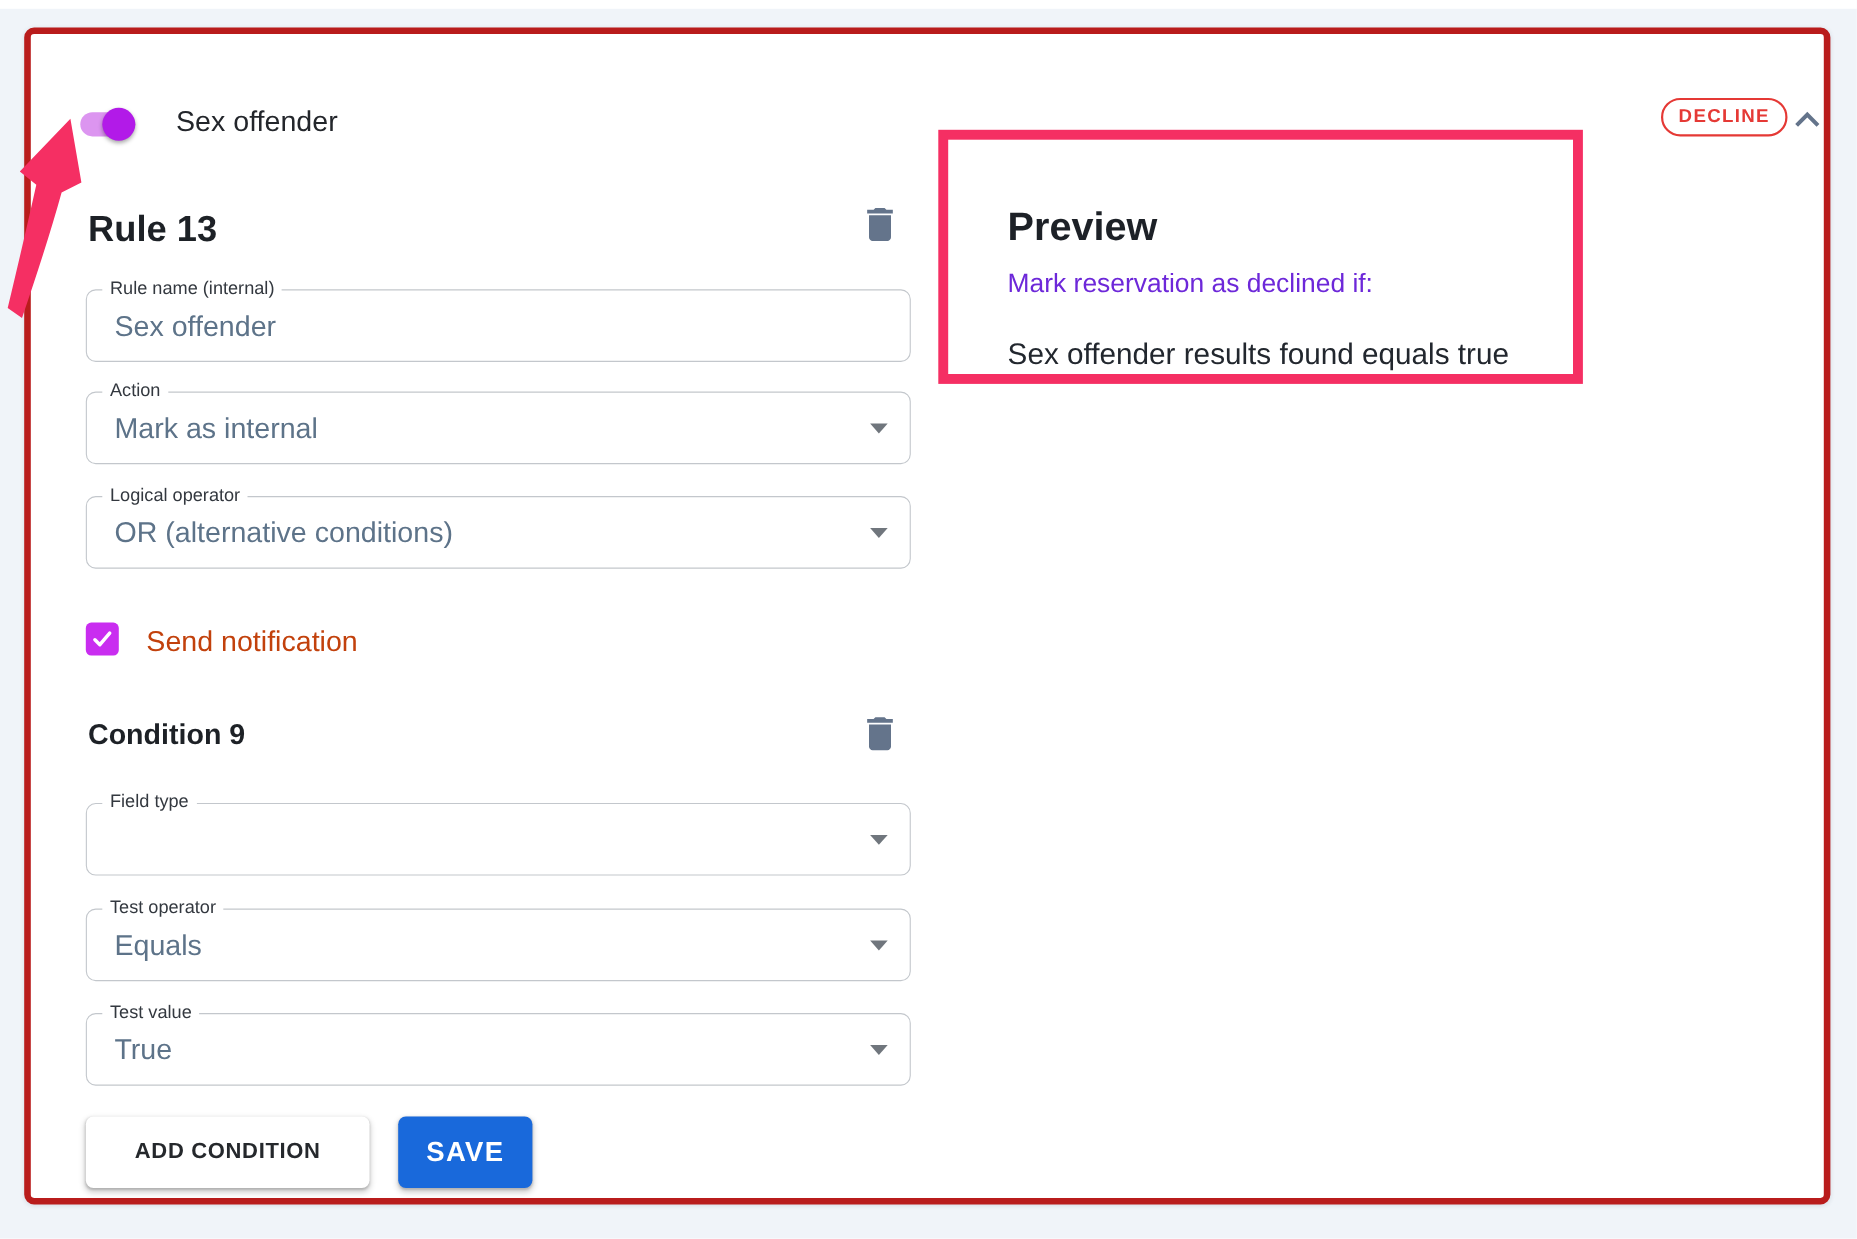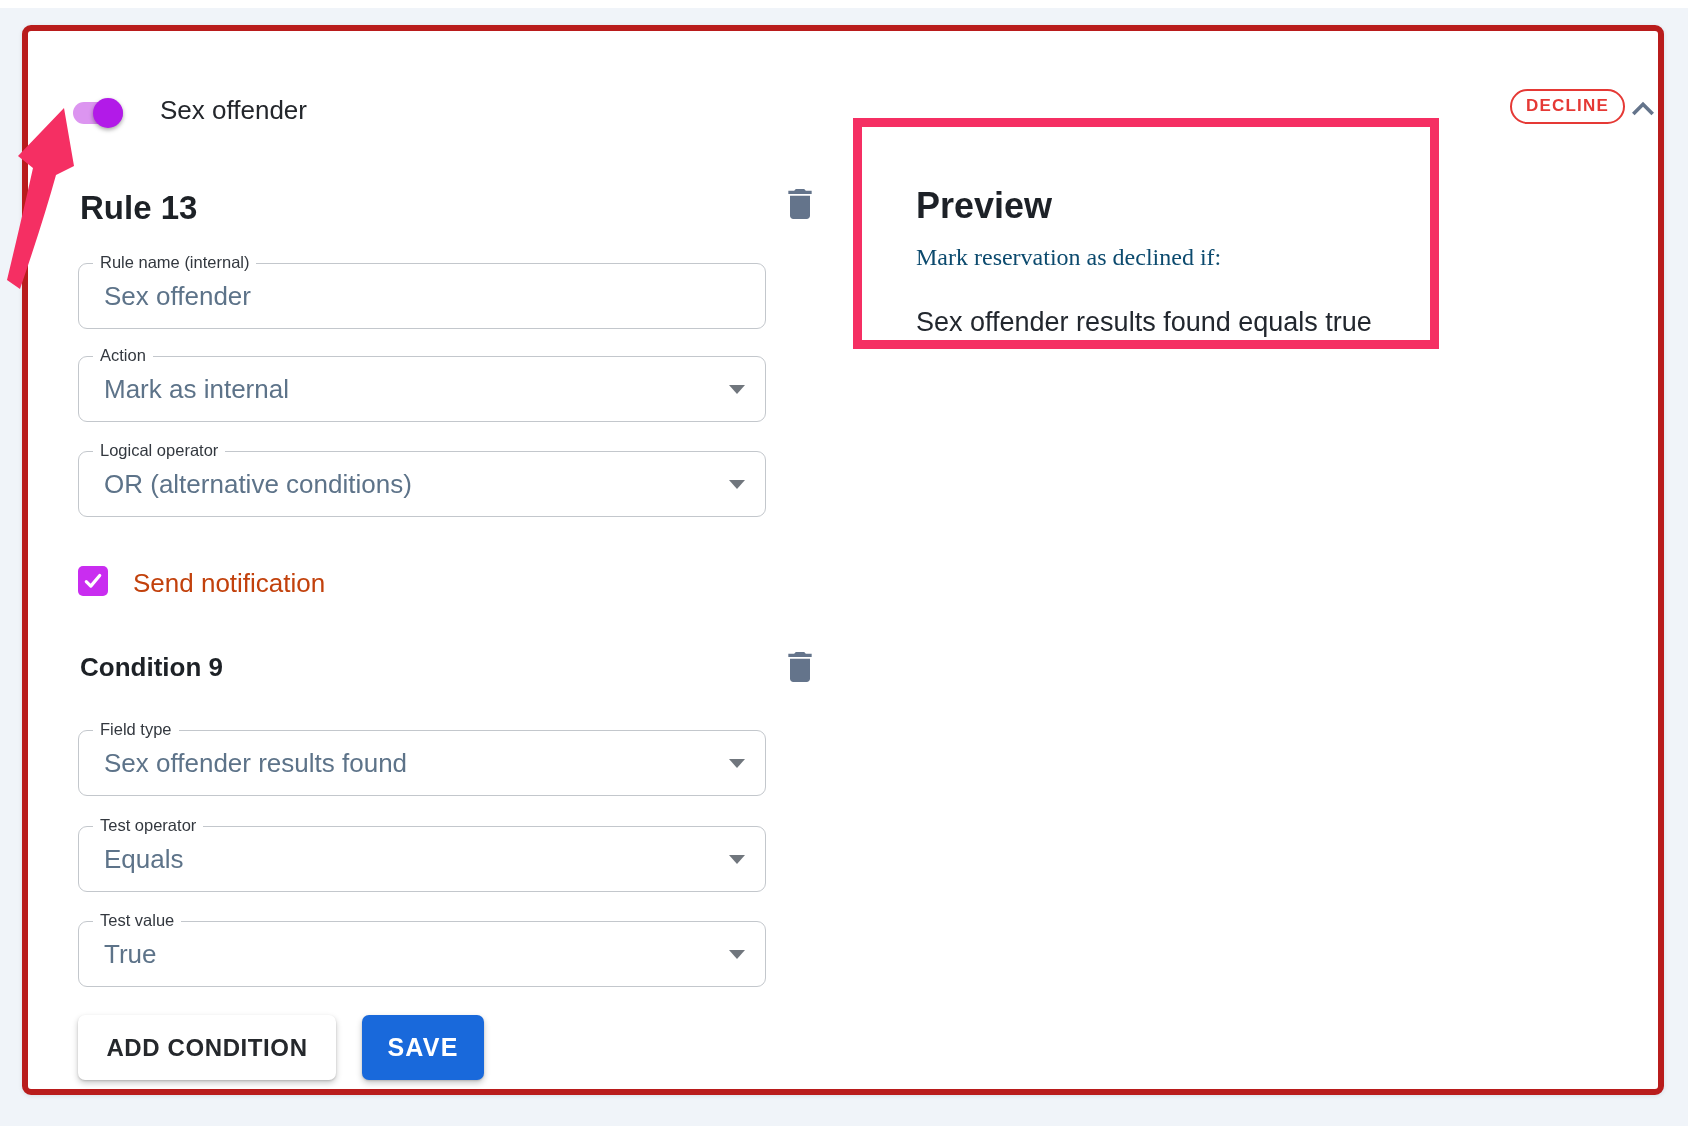--- a/index.html
+++ b/index.html
@@ -38,21 +38,21 @@
   
   .rule-heading { position:absolute; left:52px; top:158px; font-size:33px; font-weight:bold; color:#1d2126; }
   .condition-heading { position:absolute; left:52px; top:621px; font-size:26px; font-weight:bold; color:#1d2126; }
 
   .trash-btn { position:absolute; width:44px; height:44px; border:none; background:transparent; cursor:pointer; }
   .trash-rule { left:750px; top:152px; }
   .trash-condition { left:750px; top:615px; }
 
   
   .field {
-    position:absolute; left:50px; width:688px; height:66px;
+    position:absolute; left:50px; width:750px; height:66px;
     border:1.5px solid #c3c7cc; border-radius:9px; background:#fff; cursor:text;
   }
   .field.select { cursor:pointer; }
   .f-label {
     position:absolute; top:-11px; left:14px; padding:0 7px; background:#fff;
     font-size:16.5px; color:#33383f; white-space:nowrap;
   }
   .f-value {
     position:absolute; left:25px; top:0; height:100%; display:flex; align-items:center;
     font-size:26px; color:var(--value-text,#5d7389); white-space:nowrap;
@@ -70,30 +70,30 @@
     position:absolute; left:50px; top:535px; width:30px; height:30px; border-radius:5px;
     background:var(--checkbox-magenta,#c92df0); cursor:pointer;
     display:flex; align-items:center; justify-content:center;
   }
   .checkbox-label { position:absolute; left:105px; top:537px; font-size:26px; color:#c2410c; }
 
   
   .btn { position:absolute; top:984px; height:65px; border:none; border-radius:7px;
     font-family:inherit; font-weight:bold; cursor:pointer;
     box-shadow:0 3px 6px rgba(0,0,0,0.22), 0 1px 2px rgba(0,0,0,0.14); }
-  .btn-add { left:50px; width:258px; background:#ffffff; color:#25282c; font-size:24px; letter-spacing:0.6px; }
+  .btn-add { left:50px; width:258px; background:#ffffff; color:#25282c; font-size:20px; letter-spacing:0.6px; }
   .btn-save { left:334px; width:122px; background:var(--save-blue,#1969db); color:#ffffff; font-size:25px; letter-spacing:1.2px; }
 
   
   .preview-highlight {
     position:absolute; left:853px; top:118px; width:586px; height:231px;
     border:9px solid var(--annotation-pink,#f52f63); background:transparent; z-index:4;
   }
   .preview-heading { position:absolute; left:888px; top:154px; font-size:36px; font-weight:bold; color:#1d2127; z-index:3; }
-  .preview-subtitle { position:absolute; left:888px; top:213px; font-size:24px; color:#0c4a6e; z-index:3;font-family:Liberation Serif, serif; }
+  .preview-subtitle { position:absolute; left:888px; top:213px; font-size:24px; color:#6d28d9; z-index:3; }
   .preview-rule-text { position:absolute; left:888px; top:276px; font-size:27px; color:#22272e; z-index:3; }
 
   .annotation-arrow { position:absolute; left:0; top:0; z-index:6; pointer-events:none; }
 </style>
 </head>
 <body>
 
 <div class="top-strip"></div>
 
 <div class="card">
@@ -145,21 +145,20 @@
 
   <div class="condition-heading">Condition 9</div>
   <button class="trash-btn trash-condition">
     <svg width="40" height="40" viewBox="0 0 24 24">
       <path d="M6 19c0 1.1.9 2 2 2h8c1.1 0 2-.9 2-2V7H6v12zM19 4h-3.5l-1-1h-5l-1 1H5v2h14V4z" fill="#64748b"></path>
     </svg>
   </button>
 
   <div class="field select fld-4">
     <span class="f-label">Field type</span>
-    <span class="f-value">Sex offender results found</span>
     <span class="caret"></span>
   </div>
 
   <div class="field select fld-5">
     <span class="f-label">Test operator</span>
     <span class="f-value">Equals</span>
     <span class="caret"></span>
   </div>
 
   <div class="field select fld-6">

